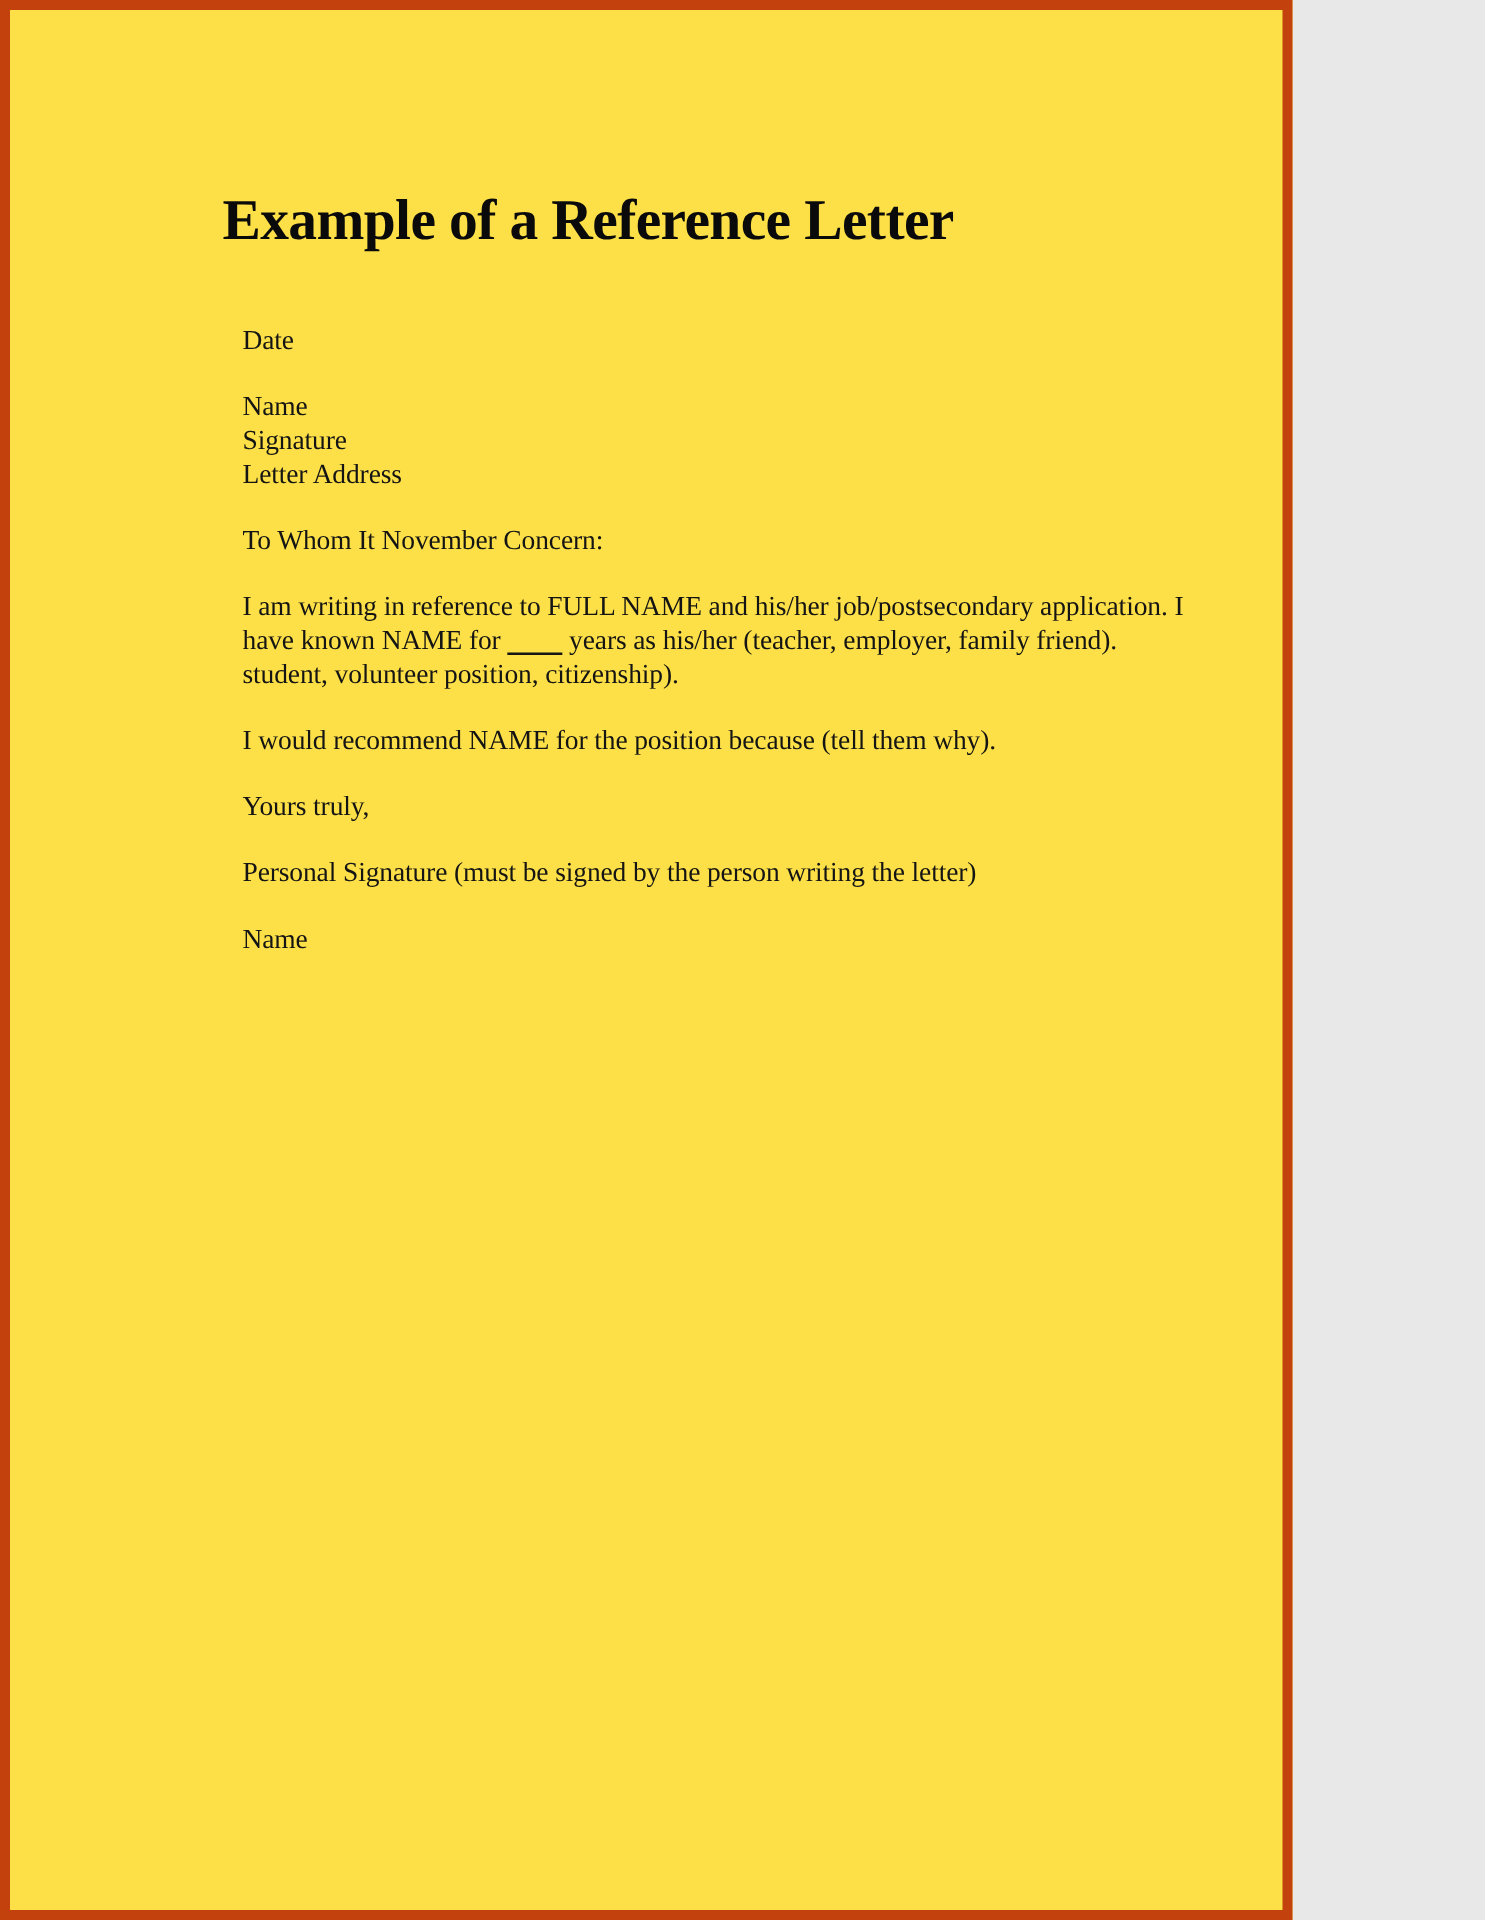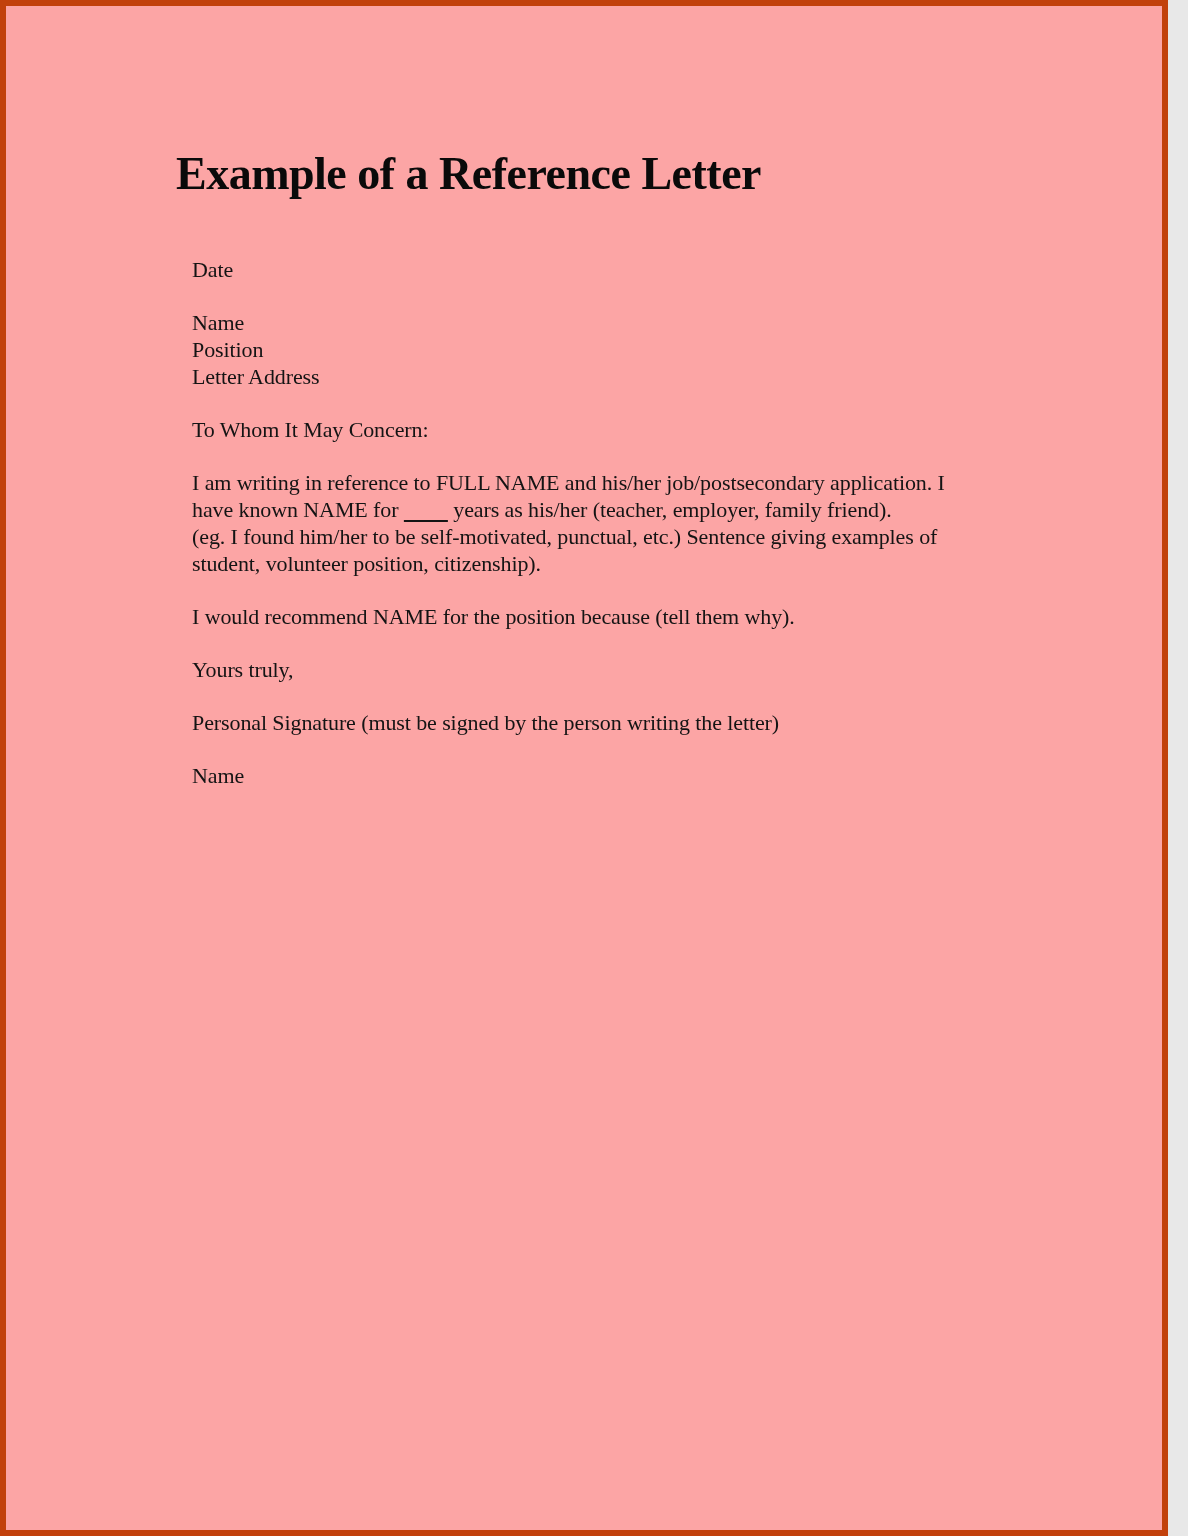--- a/index.html
+++ b/index.html
@@ -1,22 +1,22 @@
 <!DOCTYPE html>
 <html><head>
 <meta charset="utf-8">
 <style>
   html, body { margin: 0; padding: 0; }
   body { width: 1188px; background: #e8e8e8; font-family: "Liberation Serif", "DejaVu Serif", serif; }
   .page {
     box-sizing: border-box;
-    width: 1168px;
+    width: 1034px;
     height: 1536px;
-    background: #fca5a5;
-    border: 6px solid #c2410c;
+    background: #fde047;
+    border: 8px solid #c2410c;
     overflow: hidden;
     color: #141414;
   }
   .content {
     padding-left: 170px;
     padding-right: 120px;
   }
   h1.title {
     margin: 142px 0 0 0;
     font-size: 46px;
@@ -43,32 +43,31 @@
   <div class="content">
 
     <h1 class="title">Example of a Reference Letter</h1>
 
     <div class="para first-para">
       <div class="line">Date</div>
     </div>
 
     <div class="para">
       <div class="line">Name</div>
-      <div class="line">Position</div>
+      <div class="line">Signature</div>
       <div class="line">Letter Address</div>
     </div>
 
     <div class="para">
-      <div class="line">To Whom It May Concern:</div>
+      <div class="line">To Whom It November Concern:</div>
     </div>
 
     <div class="para">
       <div class="line"><span>I am writing in reference to </span><span class="u">FULL NAME</span><span> and his/her job/postsecondary application. I</span></div>
       <div class="line"><span>have known </span><span class="u">NAME</span><span> for </span><span class="blank">        </span><span> years as his/her (teacher, employer, family friend).</span></div>
-      <div class="line">(eg. I found him/her to be self-motivated, punctual, etc.) Sentence giving examples of</div>
       <div class="line">student, volunteer position, citizenship).</div>
     </div>
 
     <div class="para">
       <div class="line"><span>I would recommend </span><span class="u">NAME</span><span> for the position because (tell them why).</span></div>
     </div>
 
 
     <div class="para">
       <div class="line">Yours truly,</div>

